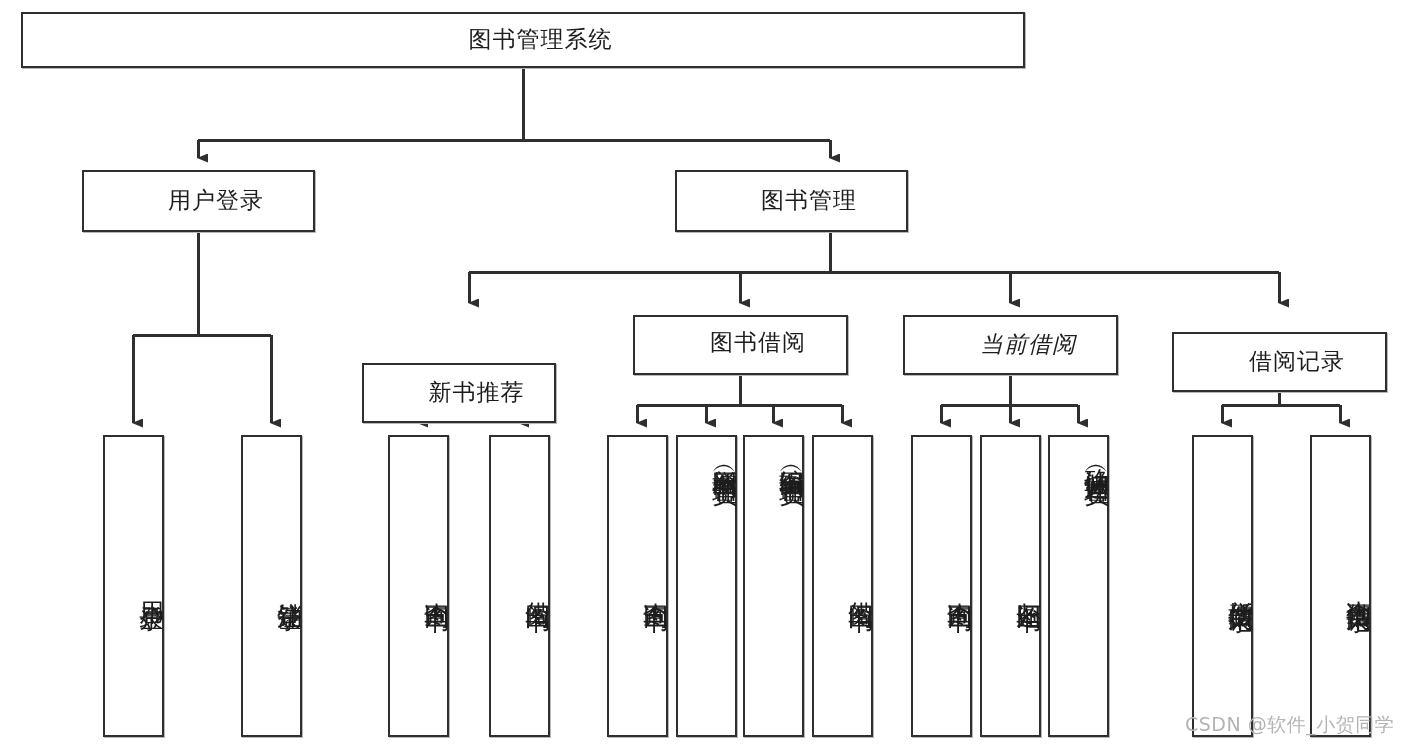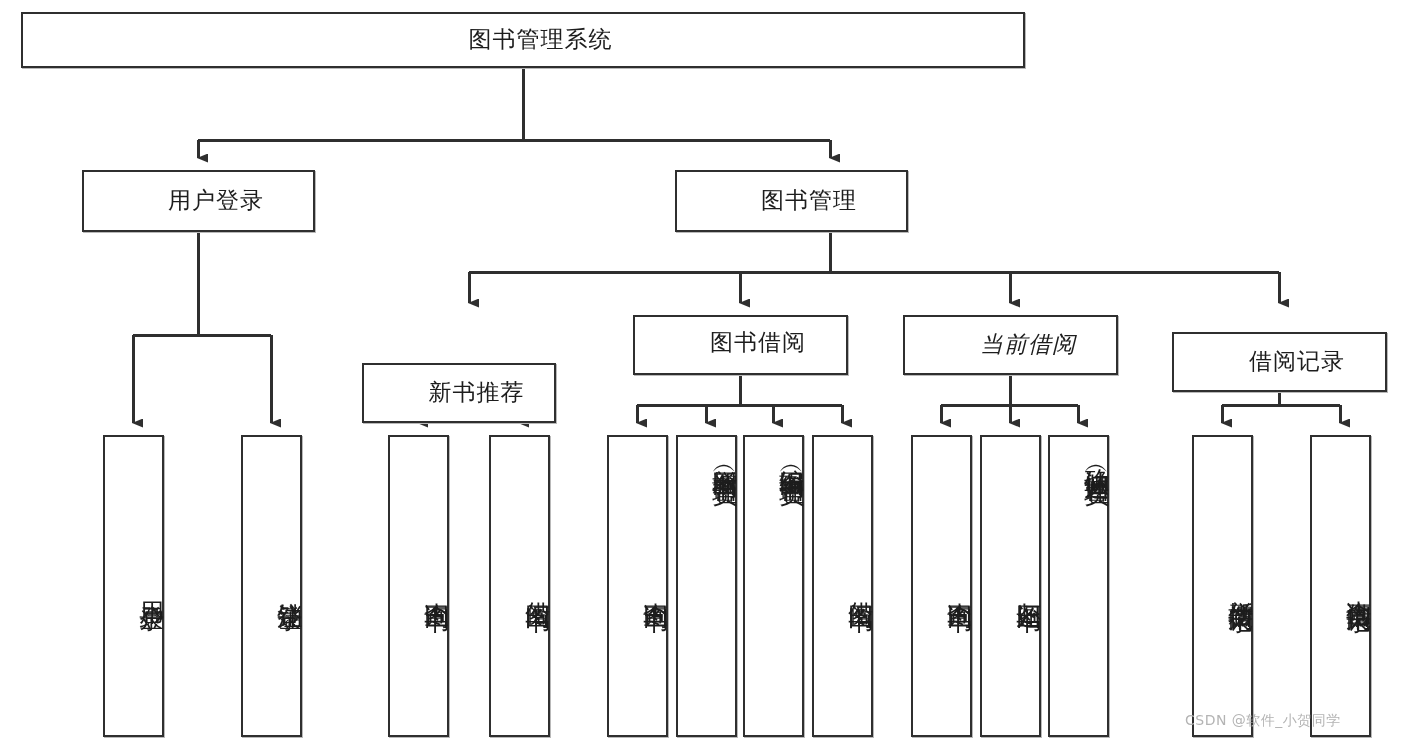--- a/index.html
+++ b/index.html
@@ -59,21 +59,21 @@
     text-align: start;
   }
   .node.vert.pad-mid {
     align-items: center;
     padding-top: 0;
   }
   .watermark {
     position: absolute;
     left: 1185px;
     top: 712px;
-    font-size: 14px;
+    font-size: 19px;
     color: #b4b4b4;
     letter-spacing: 0.5px;
     white-space: nowrap;
     z-index: 5;
     font-family: "DejaVu Sans", "Liberation Sans", sans-serif;
   }
 </style>
 </head>
 <body>
 

